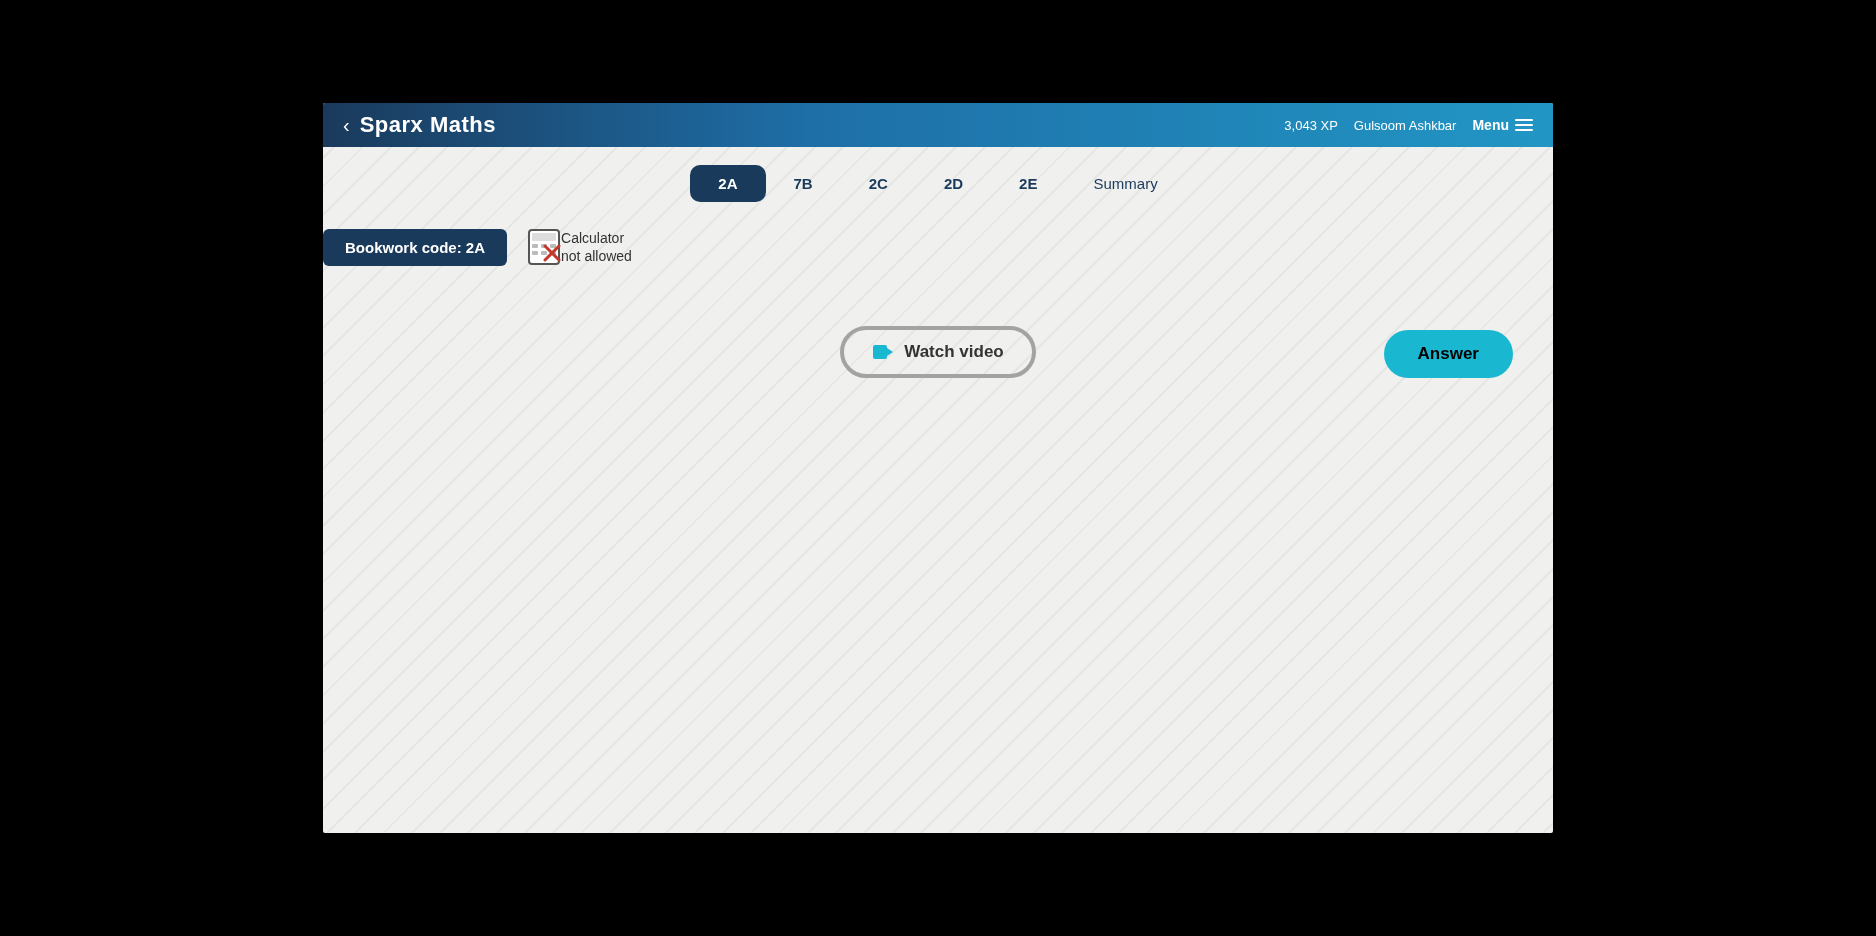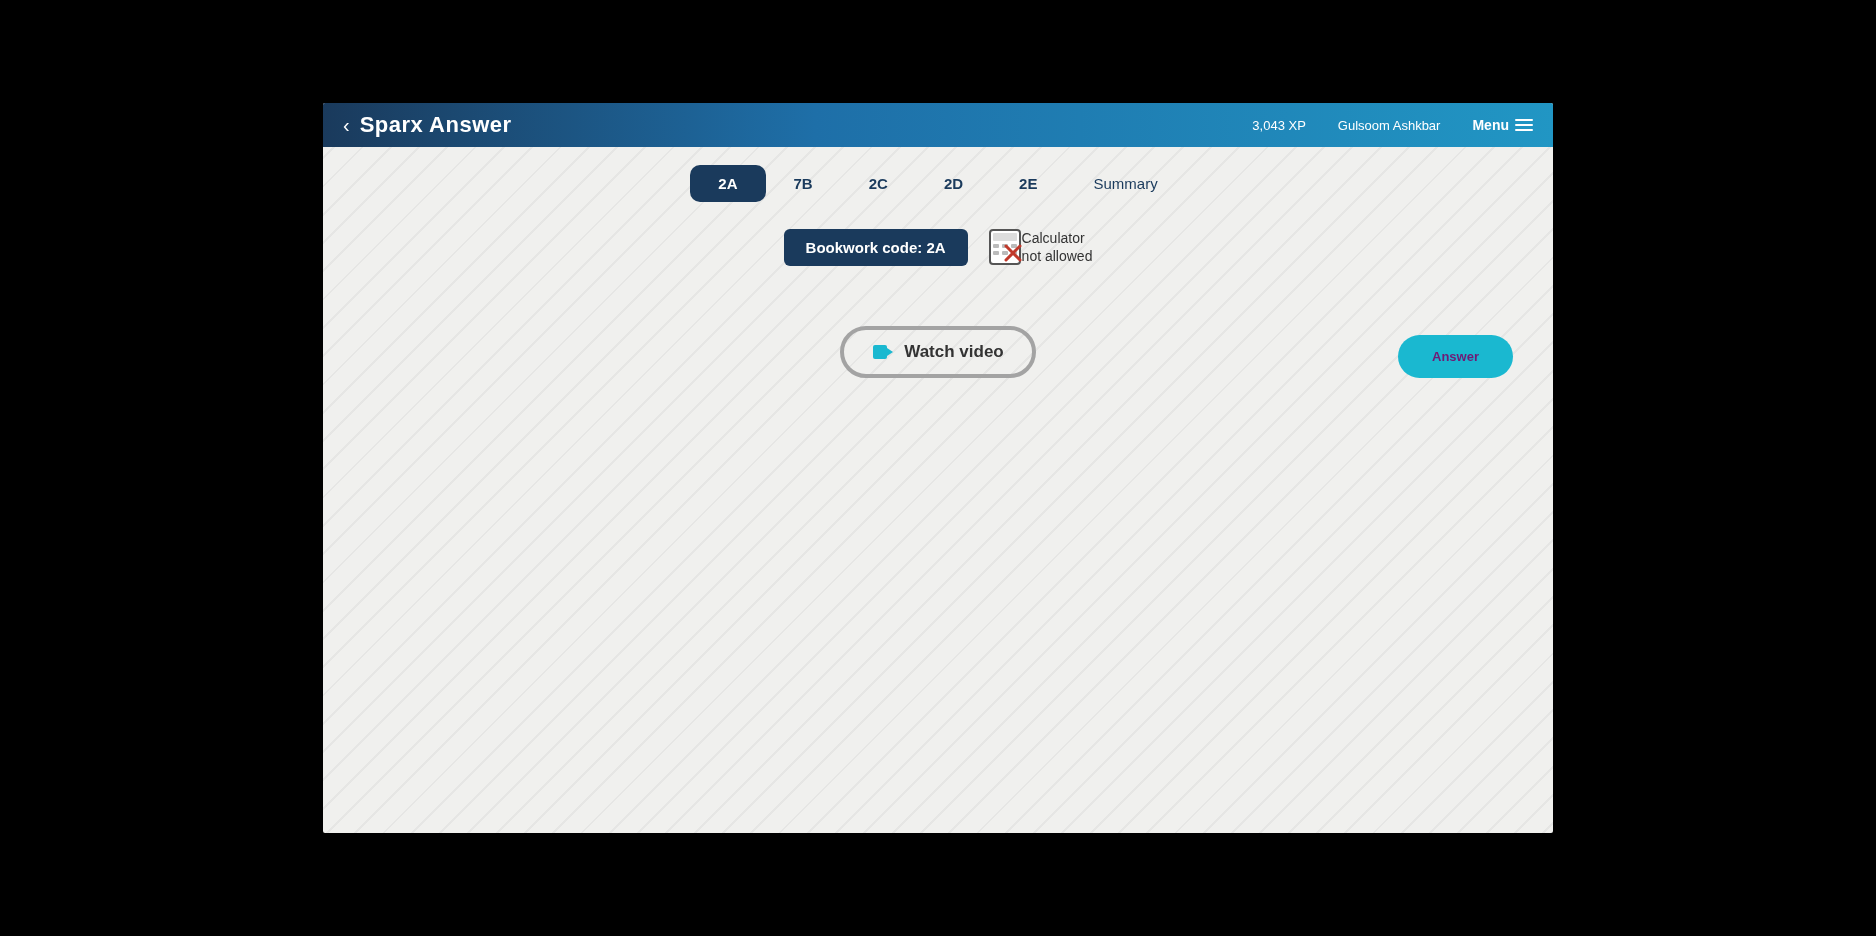--- a/index.html
+++ b/index.html
@@ -67,21 +67,21 @@
     .logo-text {
       color: #fff;
       font-size: 22px;
       font-weight: 700;
       letter-spacing: 0.5px;
     }
 
     .header-right {
       display: flex;
       align-items: center;
-      gap: 32px;
+      gap: 16px;
       color: #fff;
       font-size: 13px;
     }
 
     .menu-btn {
       display: flex;
       align-items: center;
       gap: 6px;
       color: #fff;
       font-size: 14px;
@@ -132,21 +132,21 @@
 
     .tab.summary {
       font-weight: 400;
     }
 
     
     .info-row {
       position: relative;
       z-index: 10;
       display: flex;
-      justify-content: center;
+      justify-content: flex-start;
       align-items: center;
       gap: 20px;
       padding: 16px 0 10px 0;
     }
 
     .bookwork-badge {
       background: #1a3a5c;
       color: #fff;
       padding: 10px 22px;
       border-radius: 6px;
@@ -225,39 +225,39 @@
       display: flex;
       align-items: center;
       gap: 2px;
     }
 
     .answer-btn {
       position: absolute;
       right: 40px;
       bottom: 30px;
       background: #1ab8d0;
-      color: #701a75;
+      color: #000000;
       border: none;
       border-radius: 30px;
       padding: 14px 34px;
-      font-size: 13px;
+      font-size: 17px;
       font-weight: 700;
       cursor: pointer;
       z-index: 20;
     }
   </style>
 </head>
 <body>
 
 <div class="screen">
 
   <div class="header">
     <div class="header-left">
       <span class="back-arrow">‹</span>
-      <span class="logo-text">Sparx Answer</span>
+      <span class="logo-text">Sparx Maths</span>
     </div>
     <div class="header-right">
       <span>3,043 XP</span>
       <span>Gulsoom Ashkbar</span>
       <div class="menu-btn">
         <span>Menu</span>
         <div class="hamburger">
           <span></span>
           <span></span>
           <span></span>

